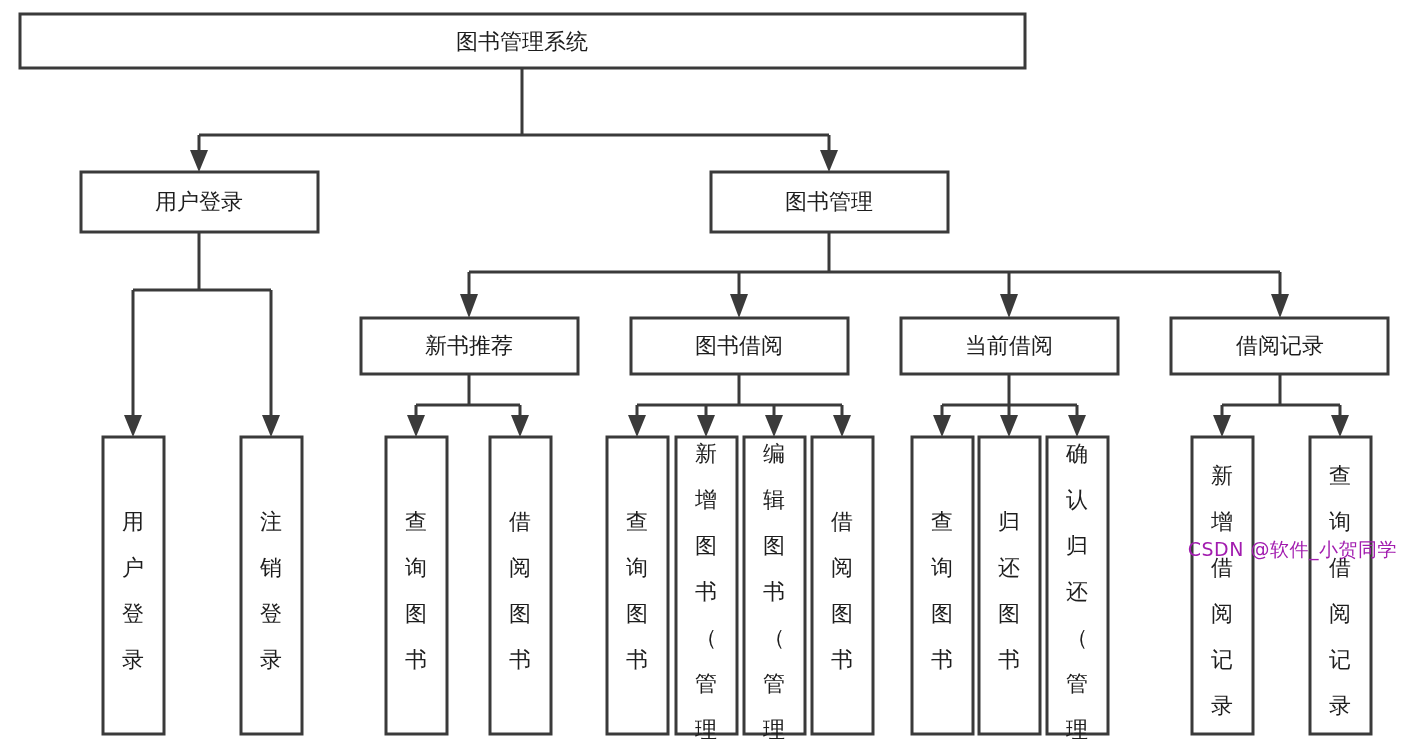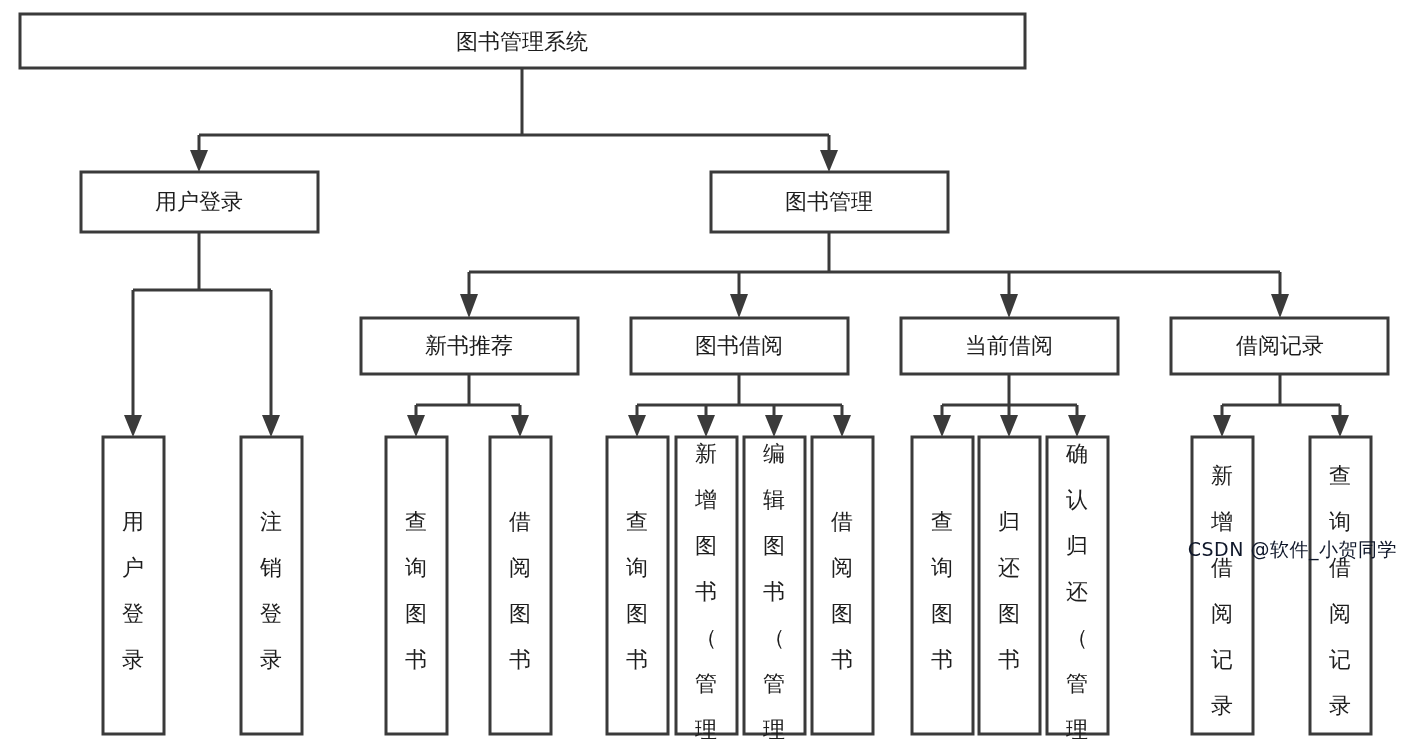--- a/index.html
+++ b/index.html
@@ -54,21 +54,21 @@
     font-size: 22px;
     fill: #1d1d1d;
     text-anchor: middle;
   }
   .watermark {
     position: absolute;
     right: 8px;
     bottom: 4px;
     font-family: "DejaVu Sans", "Liberation Sans", sans-serif;
     font-size: 19px;
-    color: #0f172a;
+    color: #a21caf;
     letter-spacing: 0.5px;
     white-space: nowrap;
     pointer-events: none;
   }
 </style>
 </head>
 <body>
 
 <div id="diagram-root">
 

